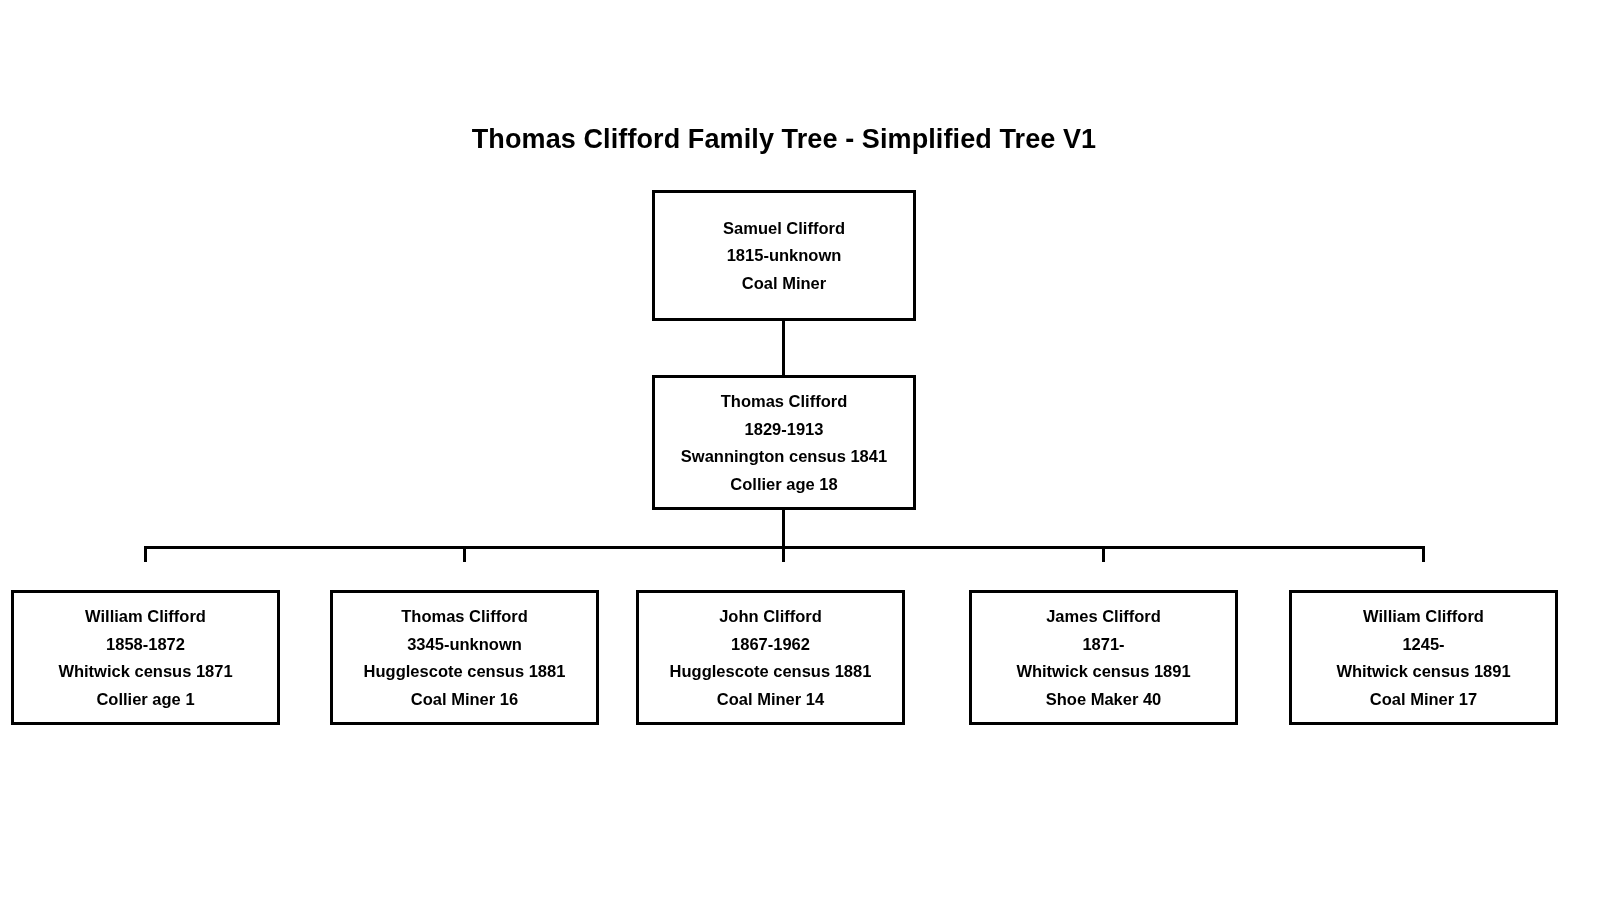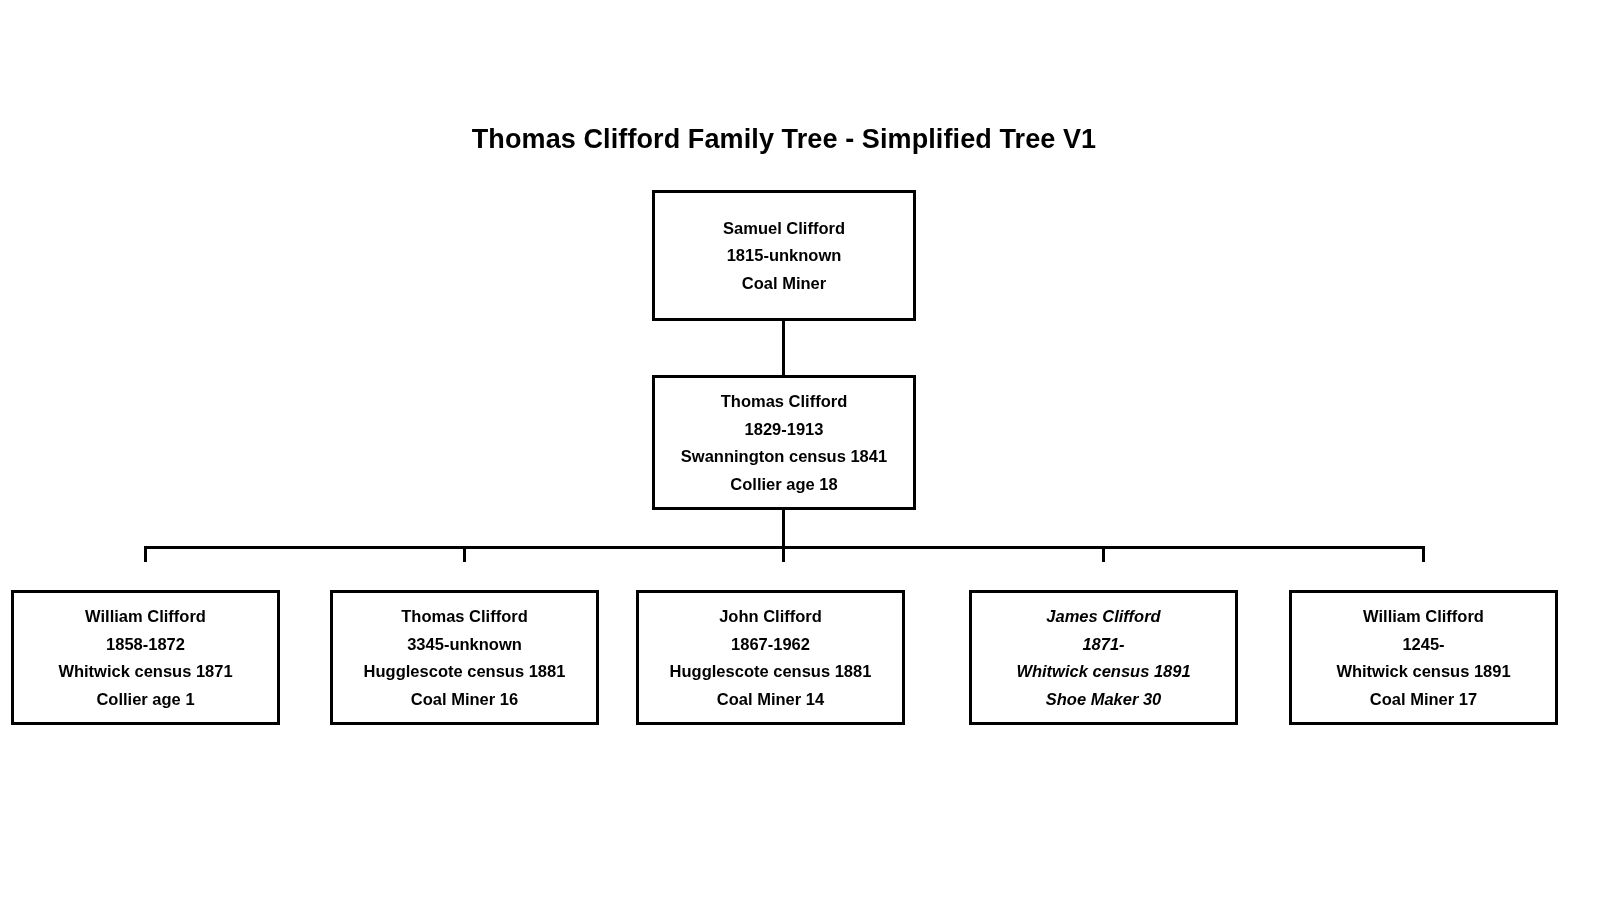--- a/index.html
+++ b/index.html
@@ -71,21 +71,21 @@
   
   .node-child {
     top: 562px;
     width: 269px;
     height: 135px;
     margin-top: 28px;
   }
   .child-0 { left: 11px; }
   .child-1 { left: 330px; }
   .child-2 { left: 636px; }
-  .child-3 { left: 969px; font-style: italic; }
+  .child-3 { left: 969px; }
   .child-4 { left: 1289px; }
 
   
   .conn {
     position: absolute;
     background: #000000;
   }
   
   .conn-root-gen2 {
     left: 782px;
@@ -167,21 +167,21 @@
     <div class="line">John Clifford</div>
     <div class="line">1867-1962</div>
     <div class="line">Hugglescote census 1881</div>
     <div class="line">Coal Miner 14</div>
   </div>
 
   <div class="node node-child child-3">
     <div class="line">James Clifford</div>
     <div class="line">1871-</div>
     <div class="line">Whitwick census 1891</div>
-    <div class="line">Shoe Maker 30</div>
+    <div class="line">Shoe Maker 40</div>
   </div>
 
   <div class="node node-child child-4">
     <div class="line">William Clifford</div>
     <div class="line">1245-</div>
     <div class="line">Whitwick census 1891</div>
     <div class="line">Coal Miner 17</div>
   </div>
 
 </div>

